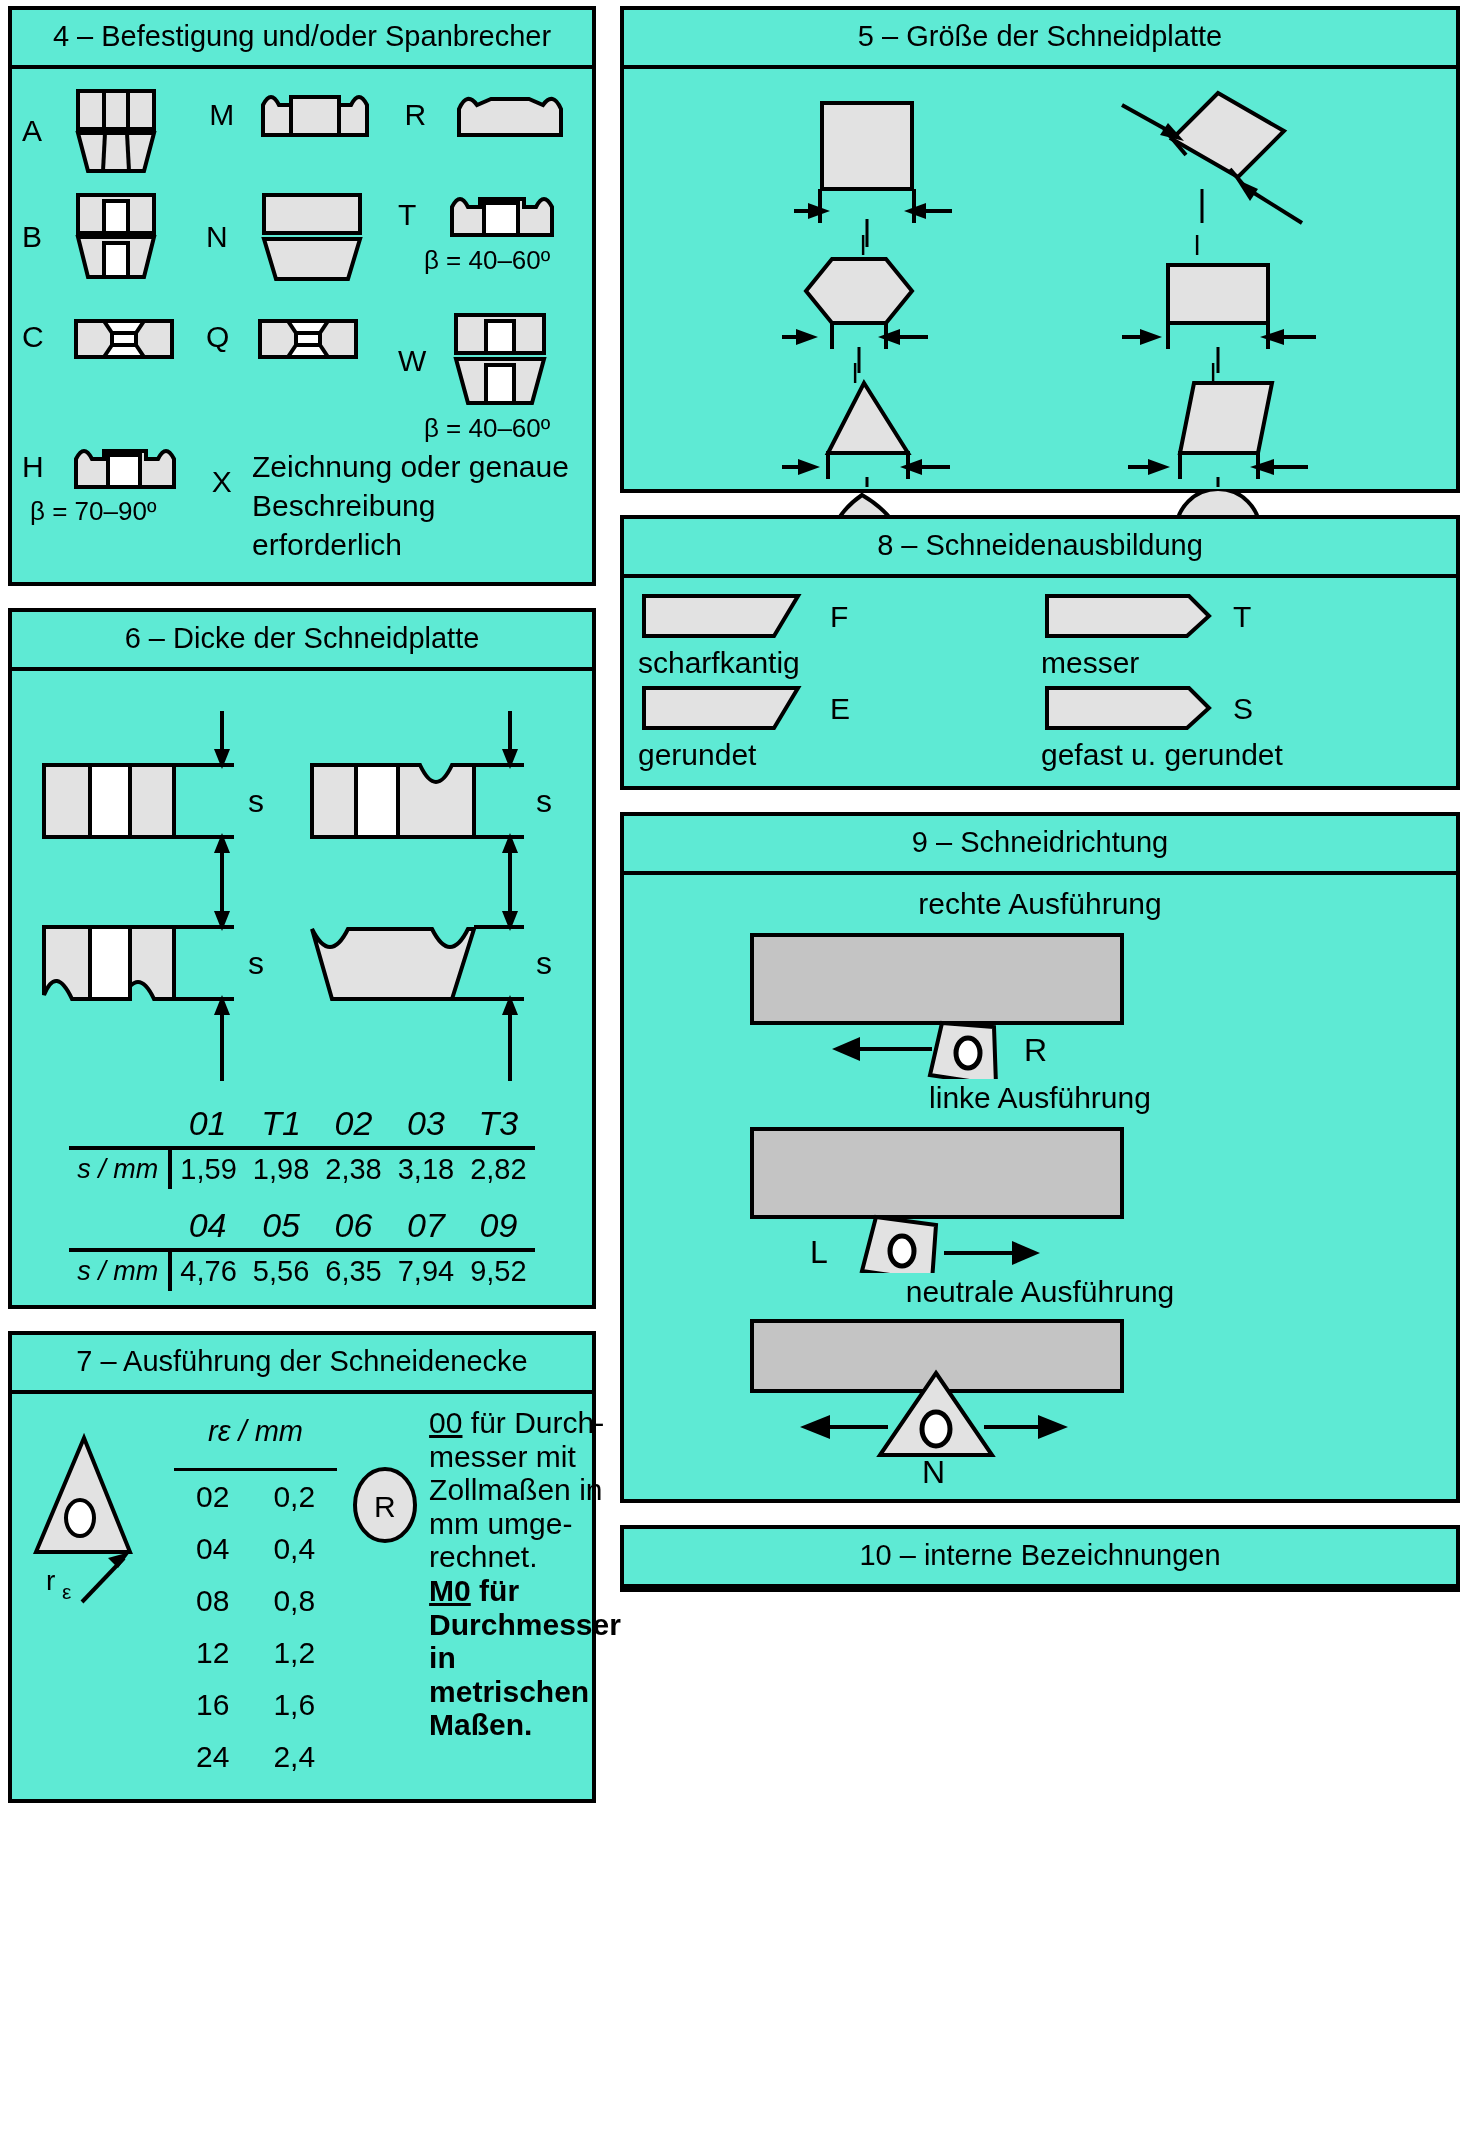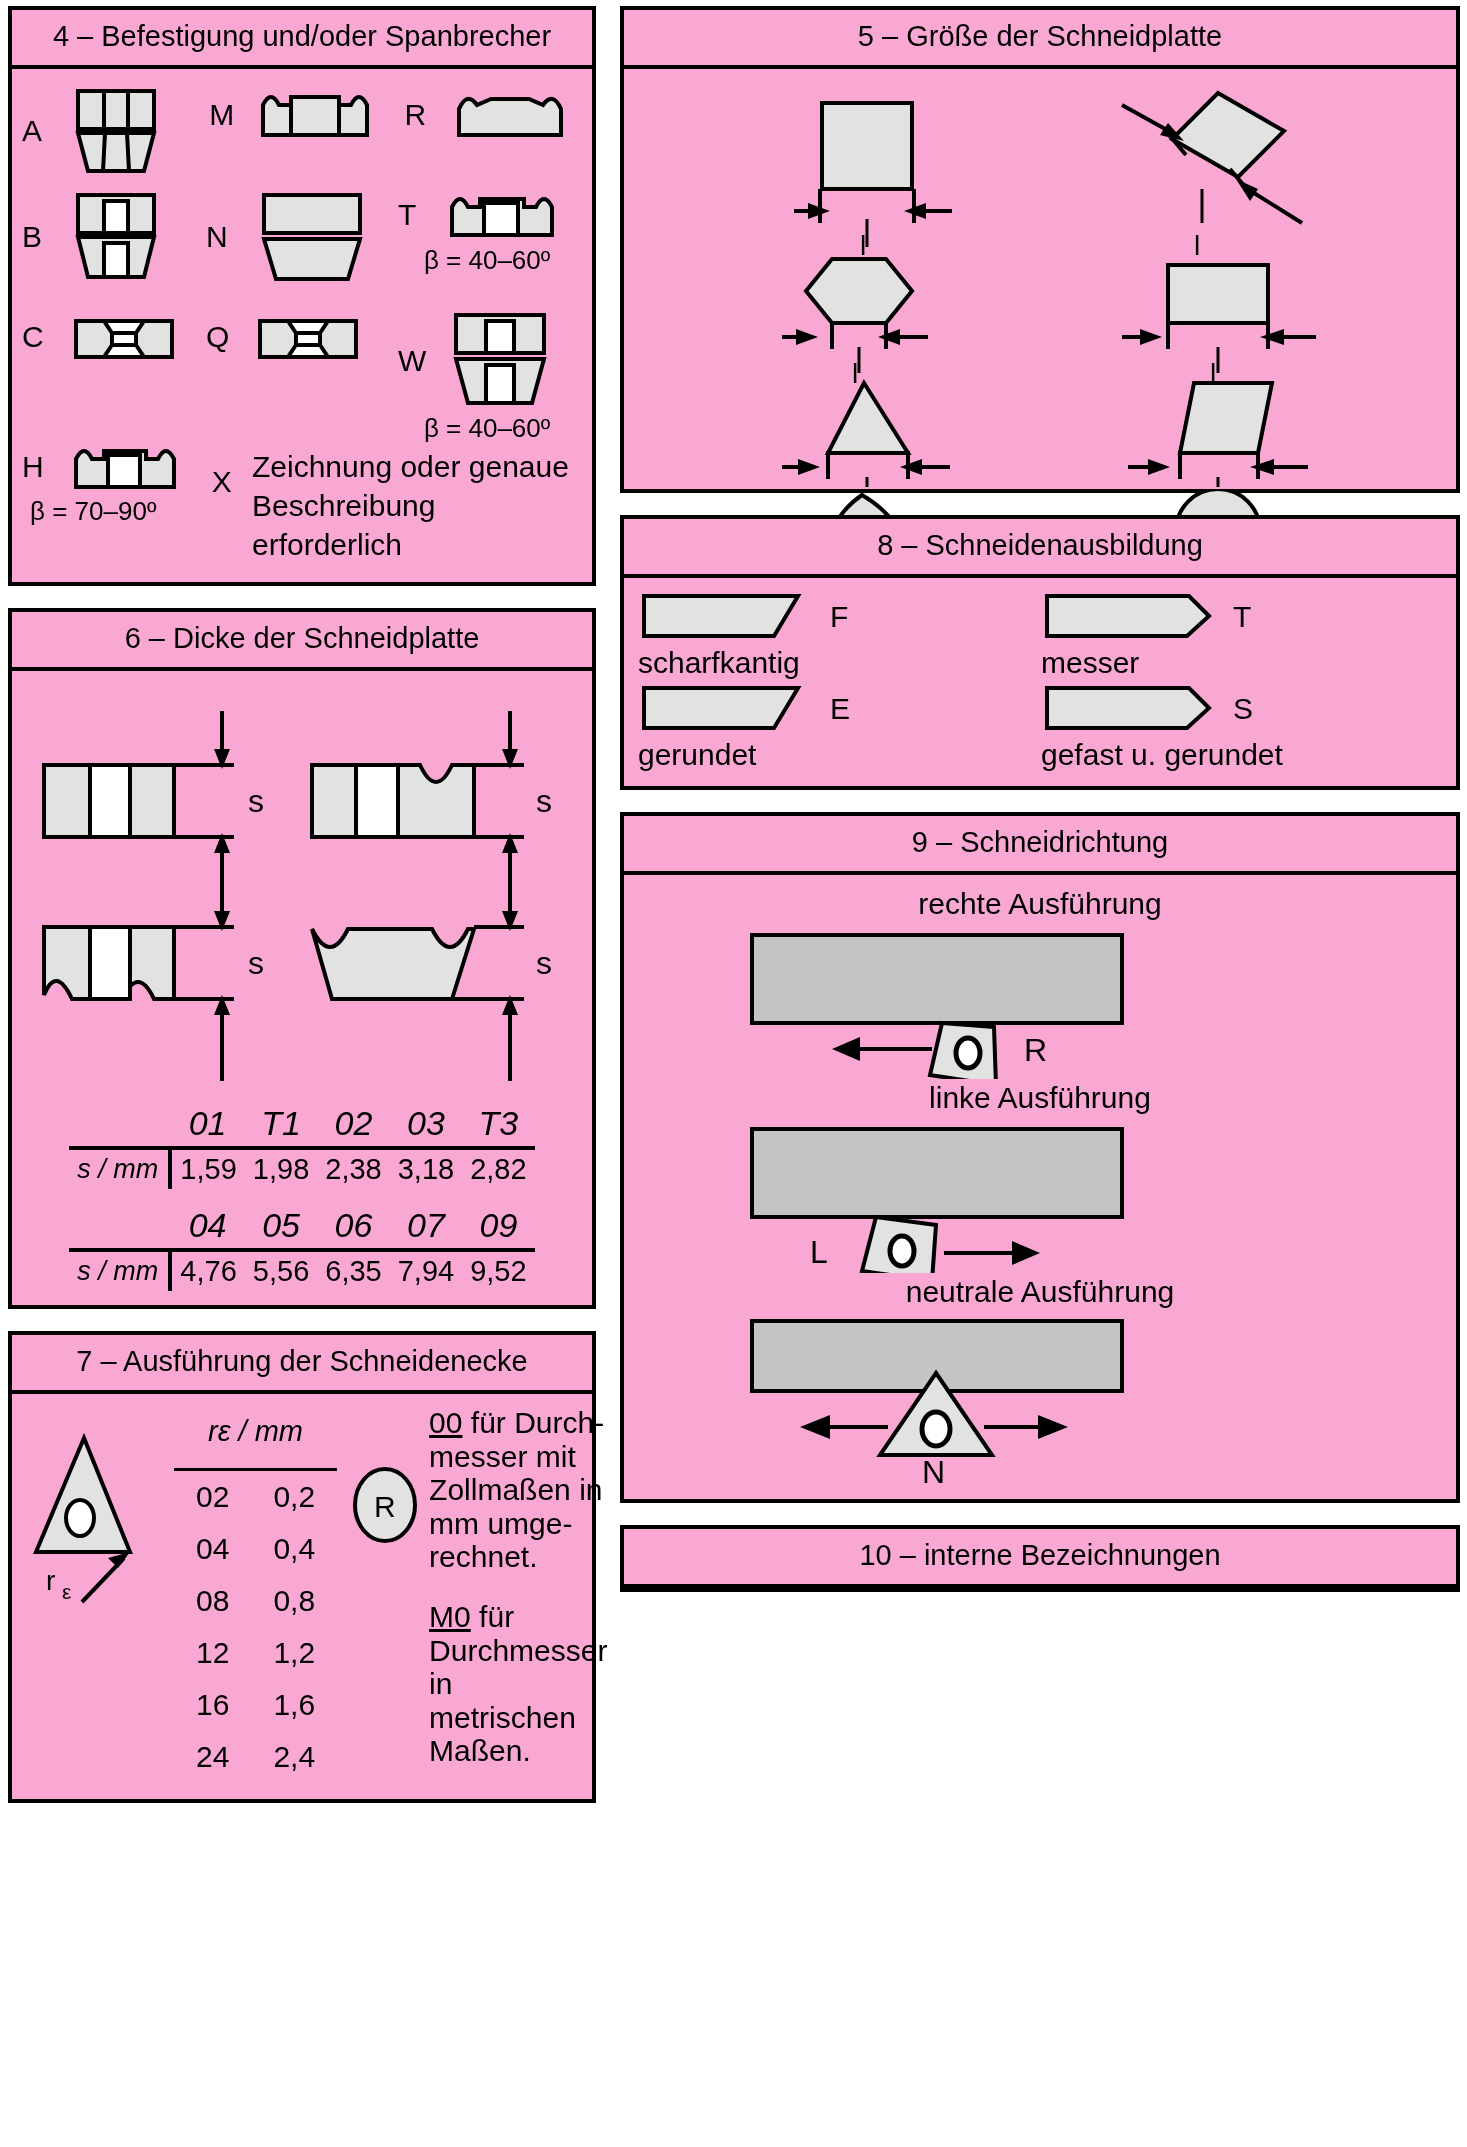--- a/index.html
+++ b/index.html
@@ -9,21 +9,21 @@
     font-family: "Liberation Sans", sans-serif;
     color: #000;
     position: relative;
     overflow: hidden;
   }
   .col-left  { position:absolute; left:8px;  top:6px; width:588px; }
   .col-right { position:absolute; left:620px; top:6px; width:840px; }
 
   .panel {
     border: 4px solid #000;
-    background:#f9a8d4;
+    background:#5eead4;
     margin-bottom: 22px;
     position: relative;
   }
   .panel-title {
     border-bottom: 4px solid #000;
     text-align: center;
     font-size: 29px;
     padding: 10px 4px 12px 4px;
     white-space: nowrap;
   }
@@ -355,21 +355,21 @@
           </svg>
         </div>
         <div style="margin-left:6px;">
           <div class="note">
             <span class="u">00</span><span> für Durch-</span><br>
             <span>messer mit</span><br>
             <span>Zollmaßen in</span><br>
             <span>mm umge-</span><br>
             <span>rechnet.</span>
           </div>
-          <div class="note" style="margin-top:26px;">
+          <div class="note" style="font-weight:bold;">
             <span class="u">M0</span><span> für Durchmesser</span><br>
             <span>in metrischen Maßen.</span>
           </div>
         </div>
       </div>
 
     </div>
   </div>
 
 </div>

